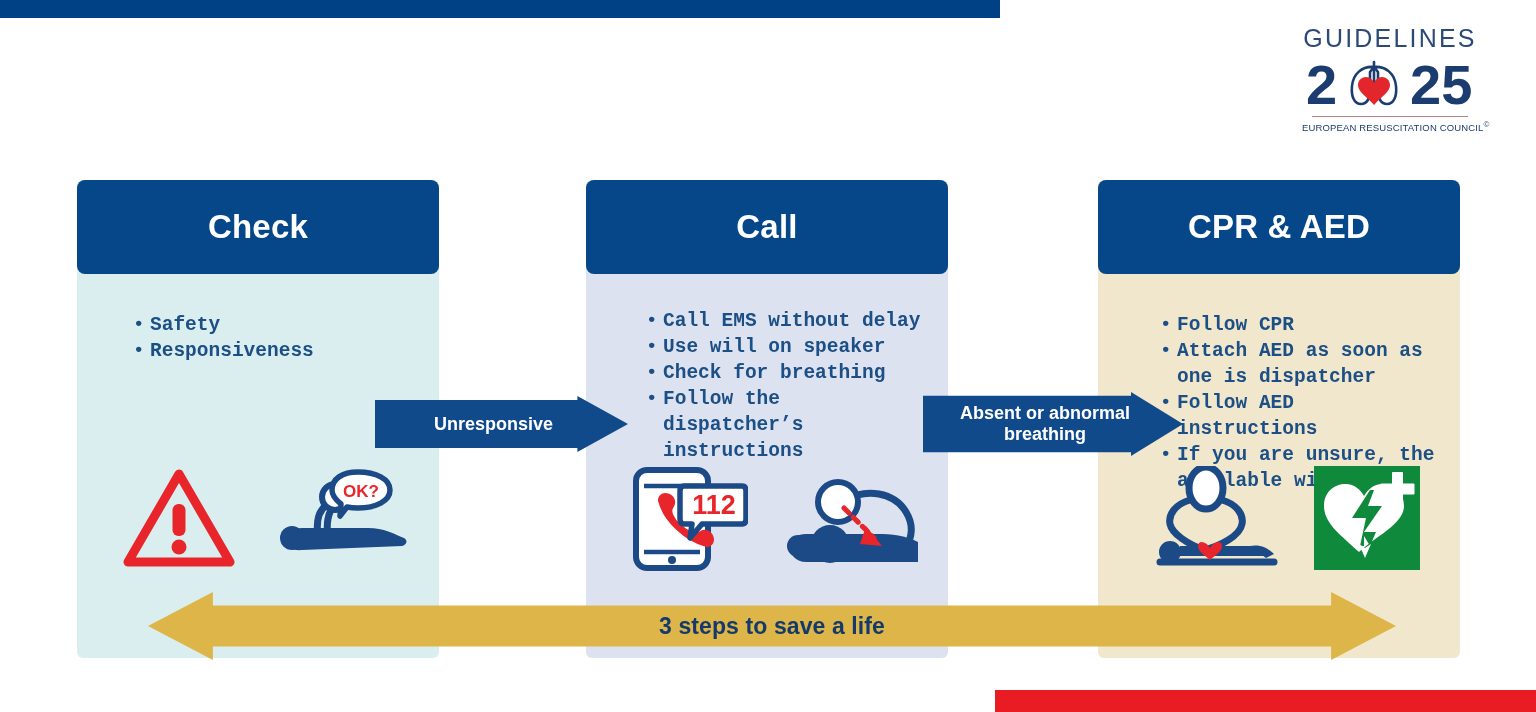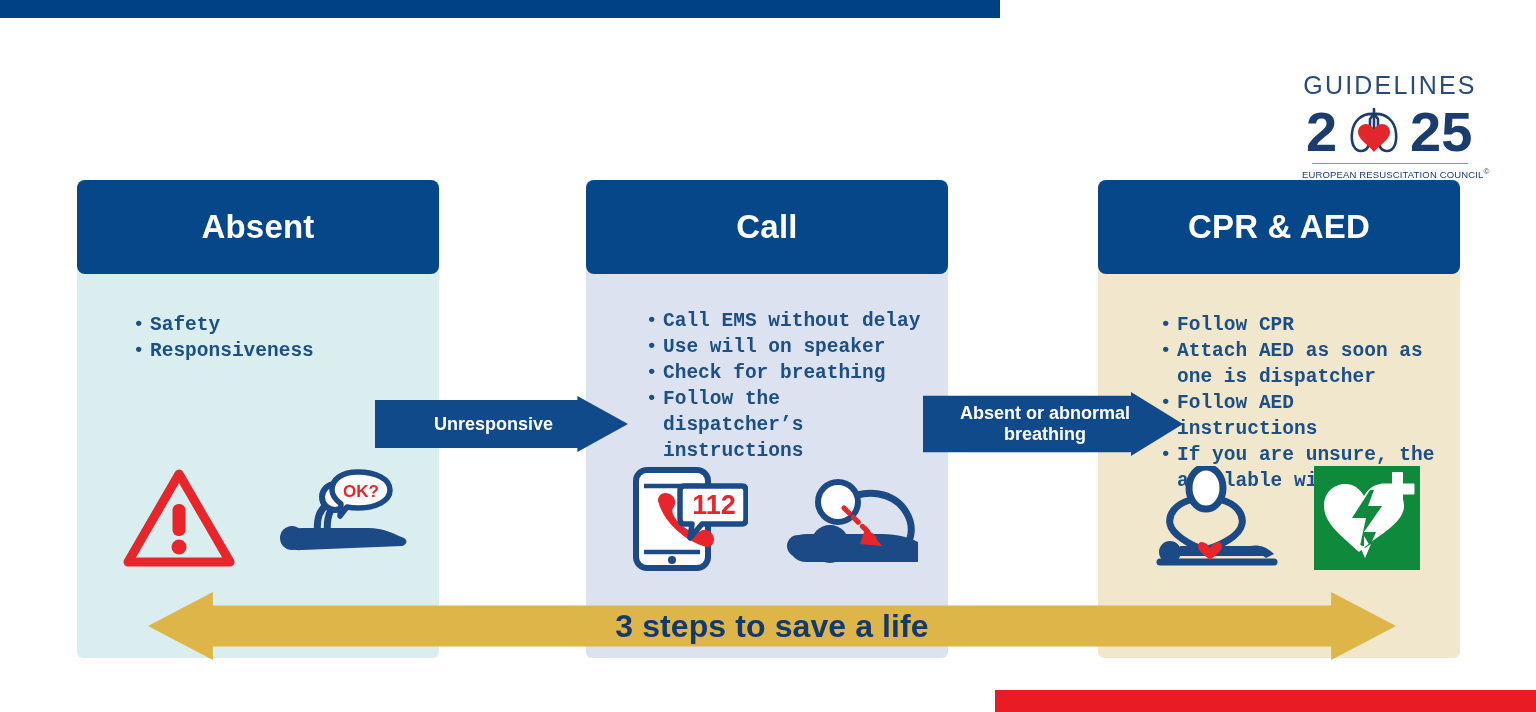--- a/index.html
+++ b/index.html
@@ -34,21 +34,20 @@
     background: #ea1c23;
   }
 
   
   .logo {
     position: absolute;
     right: 58px; top: 26px;
     width: 176px;
     text-align: center;
     color: #1b3c6e;
-    margin-top: 47px;
   }
   .logo-guidelines {
     font-size: 25px;
     letter-spacing: 2.2px;
     color: #2b4a78;
     line-height: 1;
     font-weight: 400;
   }
   .logo-year-wrap {
     position: relative;
@@ -181,21 +180,21 @@
     left: 148px; top: 592px;
     width: 1248px; height: 68px;
     background: #ddb548;
     clip-path: polygon(0 50%, 5.2% 0, 5.2% 20%, 94.8% 20%, 94.8% 0, 100% 50%, 94.8% 100%, 94.8% 80%, 5.2% 80%, 5.2% 100%);
     display: flex;
     align-items: center;
     justify-content: center;
   }
   .banner-label {
     color: #143a6b;
-    font-size: 32px;
+    font-size: 23px;
     font-weight: bold;
     letter-spacing: 0.1px;
   }
 </style>
 </head>
 <body>
 
 <div id="slide">
 
   <div class="bar-top"></div>
@@ -214,21 +213,21 @@
           <path d="M30 45 C22 36, 14 32, 14 25 C14 20, 18 17, 22 17 C26 17, 29 20, 30 23 C31 20, 34 17, 38 17 C42 17, 46 20, 46 25 C46 32, 38 36, 30 45 Z" fill="#e2262c"></path>
         </g>
       </svg>
     </div>
     <div class="logo-rule"></div>
     <div class="logo-council"><span>EUROPEAN RESUSCITATION COUNCIL</span><span class="reg">©</span></div>
   </div>
 
   <div class="col col-check">
     <div class="col-header">
-      <span class="col-header-title">Absent</span>
+      <span class="col-header-title">Check</span>
     </div>
     <div class="bullets bullets-check">
       <div class="bullet">Safety</div>
       <div class="bullet">Responsiveness</div>
     </div>
     <div class="icon-row">
 
       <svg width="118" height="104" viewBox="0 0 118 104">
         <path d="M59 8 L110 96 L8 96 Z" fill="none" stroke="#e8252b" stroke-width="9" stroke-linejoin="round"></path>
         <rect x="52.5" y="38" width="13" height="32" rx="6" fill="#e8252b"></rect>

